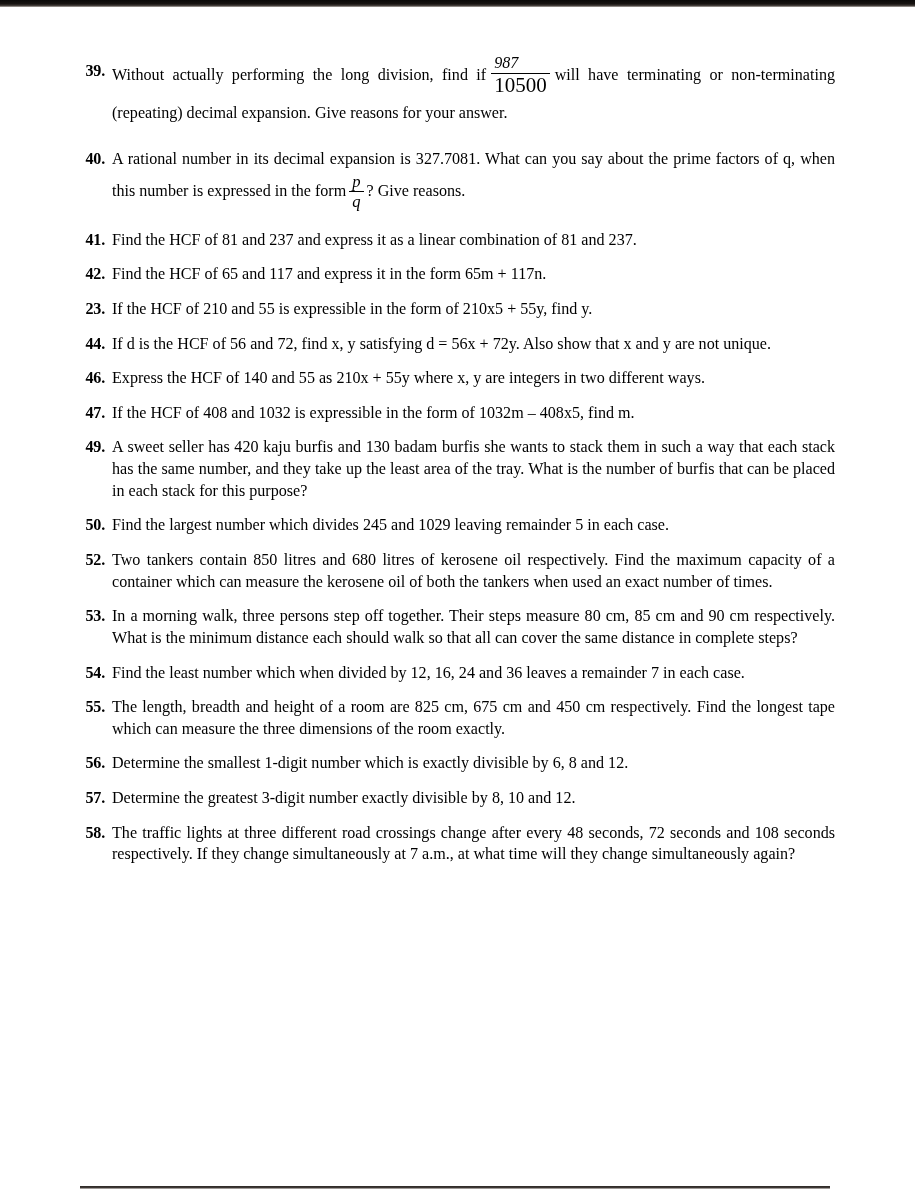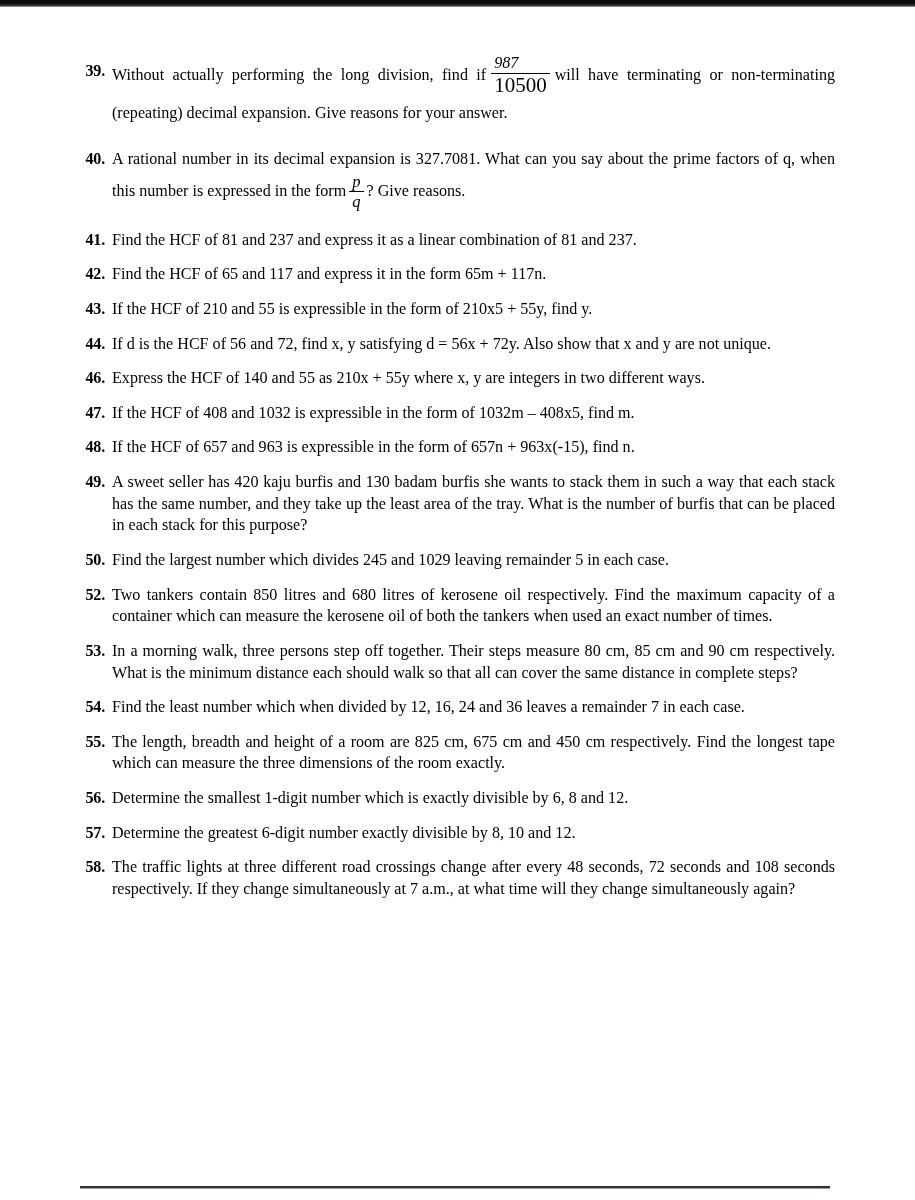--- a/index.html
+++ b/index.html
@@ -137,44 +137,40 @@
       <span class="qnum">41.</span>
       <span class="qtext">Find the HCF of 81 and 237 and express it as a linear combination of 81 and 237.</span>
     </div>
 
     <div class="qitem single">
       <span class="qnum">42.</span>
       <span class="qtext">Find the HCF of 65 and 117 and express it in the form 65m + 117n.</span>
     </div>
 
     <div class="qitem single">
-      <span class="qnum">43.</span>
+      <span class="qnum">23.</span>
       <span class="qtext">If the HCF of 210 and 55 is expressible in the form of 210x5 + 55y, find y.</span>
     </div>
 
     <div class="qitem justified">
       <span class="qnum">44.</span>
       <span class="qtext">If d is the HCF of 56 and 72, find x, y satisfying d = 56x + 72y. Also show that x and y are not unique.</span>
     </div>
 
 
     <div class="qitem single">
       <span class="qnum">46.</span>
       <span class="qtext">Express the HCF of 140 and 55 as 210x + 55y where x, y are integers in two different ways.</span>
     </div>
 
     <div class="qitem single">
       <span class="qnum">47.</span>
       <span class="qtext">If the HCF of 408 and 1032 is expressible in the form of 1032m – 408x5, find m.</span>
     </div>
 
-    <div class="qitem single">
-      <span class="qnum">48.</span>
-      <span class="qtext">If the HCF of 657 and 963 is expressible in the form of 657n + 963x(-15), find n.</span>
-    </div>
 
     <div class="qitem justified">
       <span class="qnum">49.</span>
       <span class="qtext">A sweet seller has 420 kaju burfis and 130 badam burfis she wants to stack them in such a way that each stack has the same number, and they take up the least area of the tray. What is the number of burfis that can be placed in each stack for this purpose?</span>
     </div>
 
     <div class="qitem single">
       <span class="qnum">50.</span>
       <span class="qtext">Find the largest number which divides 245 and 1029 leaving remainder 5 in each case.</span>
     </div>
@@ -200,21 +196,21 @@
       <span class="qtext">The length, breadth and height of a room are 825 cm, 675 cm and 450 cm respectively. Find the longest tape which can measure the three dimensions of the room exactly.</span>
     </div>
 
     <div class="qitem single">
       <span class="qnum">56.</span>
       <span class="qtext">Determine the smallest 1-digit number which is exactly divisible by 6, 8 and 12.</span>
     </div>
 
     <div class="qitem single">
       <span class="qnum">57.</span>
-      <span class="qtext">Determine the greatest 6-digit number exactly divisible by 8, 10 and 12.</span>
+      <span class="qtext">Determine the greatest 3-digit number exactly divisible by 8, 10 and 12.</span>
     </div>
 
     <div class="qitem justified">
       <span class="qnum">58.</span>
       <span class="qtext">The traffic lights at three different road crossings change after every 48 seconds, 72 seconds and 108 seconds respectively. If they change simultaneously at 7 a.m., at what time will they change simultaneously again?</span>
     </div>
 
   </div>
 
   <div class="footer-rule"></div>

